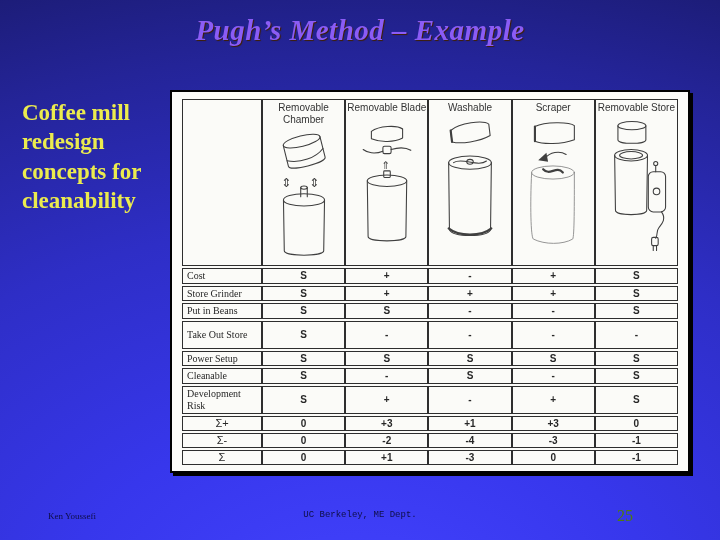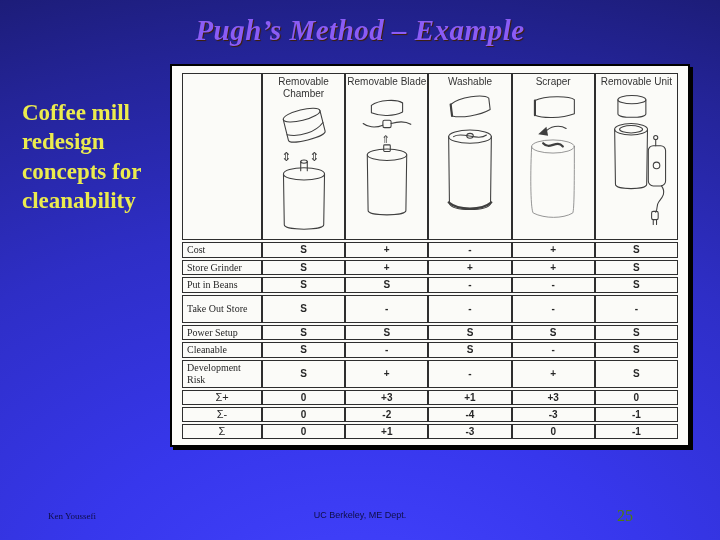--- a/index.html
+++ b/index.html
@@ -14,21 +14,21 @@
     font-size:29px;color:#8b5cf6;text-shadow:1px 1px 1px #401f00;
     letter-spacing:0.5px;
   }
   .side-note{
     position:absolute;left:22px;top:98px;width:142px;
     font-family:"Liberation Serif",serif;font-size:23px;line-height:1.28;
     color:#ebeb4e;
     font-weight:bold;
   }
   .panel{
-    position:absolute;left:170px;top:64px;width:520px;height:383px;
+    position:absolute;left:170px;top:90px;width:520px;height:383px;
     background:#fbfbf8;border:2px solid #000;box-shadow:3px 3px 0 #000;
     box-sizing:border-box;padding:5px 10px;overflow:hidden;
   }
   table.pugh{
     width:100%;height:100%;table-layout:fixed;
     border-collapse:separate;border-spacing:0 2px;
     font-size:10px;color:#272727;
   }
   table.pugh col.c0{width:80px;}
   table.pugh th, table.pugh td{border:1px solid #2e2e2e;box-sizing:border-box;overflow:hidden;}
@@ -39,21 +39,21 @@
   tr.tall td.lab{height:28px;}
   td.val{text-align:center;font-weight:bold;font-size:10px;height:15px;}
   td.sumlab{text-align:center;font-size:11px;height:15px;padding:0;}
   td.sumval{text-align:center;font-weight:bold;font-size:10px;height:15px;}
   .footer-author{
     position:absolute;left:48px;top:511px;font-family:"Liberation Serif",serif;
     font-size:9px;color:#0e0e46;text-align:right;
   }
   .footer-center{
     position:absolute;left:0;top:510px;width:100%;text-align:center;
-    font-family:Liberation Sans, sans-serif;font-size:9px;color:#0e0e46;
+    font-family:Liberation Mono, monospace;font-size:9px;color:#0e0e46;
   }
   .footer-page{
     position:absolute;left:617px;top:507px;font-family:"Liberation Serif",serif;
     font-size:16px;color:#4d7c0f;
   }
   svg .ink{stroke:#3f3f3f;stroke-width:1.3;fill:none;stroke-linecap:round;stroke-linejoin:round;}
   svg .ink2{stroke:#3f3f3f;stroke-width:2.6;fill:none;stroke-linecap:round;}
   svg .faint{stroke:#8b8b8b;stroke-width:1.1;fill:none;stroke-linecap:round;}
   svg .fillink{fill:#3f3f3f;stroke:none;}
   svg text{font-family:"DejaVu Sans",sans-serif;fill:#3f3f3f;}
@@ -134,21 +134,21 @@
           <path class="ink2" d="M 18 14 L 18 32"></path>
           <path class="ink" d="M 30 53 C 36 45 48 43 56 48"></path>
           <path class="fillink" d="M 32 46 L 22 55 L 34 57 Z"></path>
           <ellipse class="faint" cx="40" cy="70" rx="26" ry="8"></ellipse>
           <path class="ink2" d="M 28 66 C 36 75 44 61 52 70" stroke-width="3"></path>
           <path class="faint" d="M 14 70 C 12 110 13 148 16 151 C 30 158 52 158 64 151 C 66 148 66 108 66 70"></path>
         </svg>
       </th>
 
       <th class="concept">
-        <div class="cname">Removable Unit</div>
+        <div class="cname">Removable Store</div>
         <svg class="sketch" width="76" height="138" viewBox="0 0 80 168">
           <ellipse class="ink" cx="35" cy="13" rx="17" ry="5"></ellipse>
           <path class="ink" d="M 18 13 L 18 30 C 18 36 52 36 52 30 L 52 13"></path>
           <ellipse class="ink" cx="34" cy="49" rx="20" ry="7"></ellipse>
           <ellipse class="ink" cx="34" cy="49" rx="14" ry="4.5"></ellipse>
           <path class="ink" d="M 14 49 L 15 116 C 15 123 53 123 53 116 L 54 49"></path>
           <circle class="ink" cx="64" cy="59" r="2.5"></circle>
           <path class="ink" d="M 64 62 L 64 69"></path>
           <rect class="ink" x="55" y="69" width="21" height="49" rx="6"></rect>
           <circle class="ink" cx="65" cy="93" r="4"></circle>

